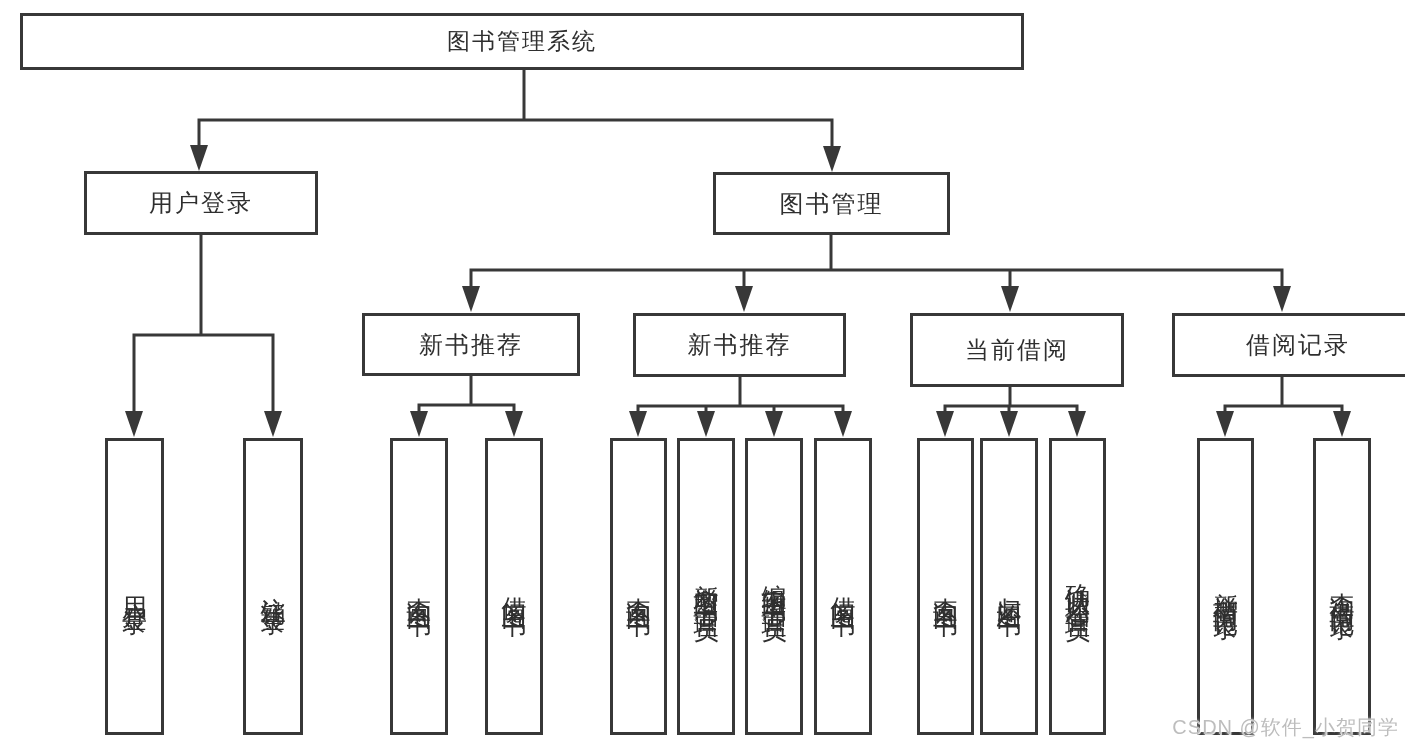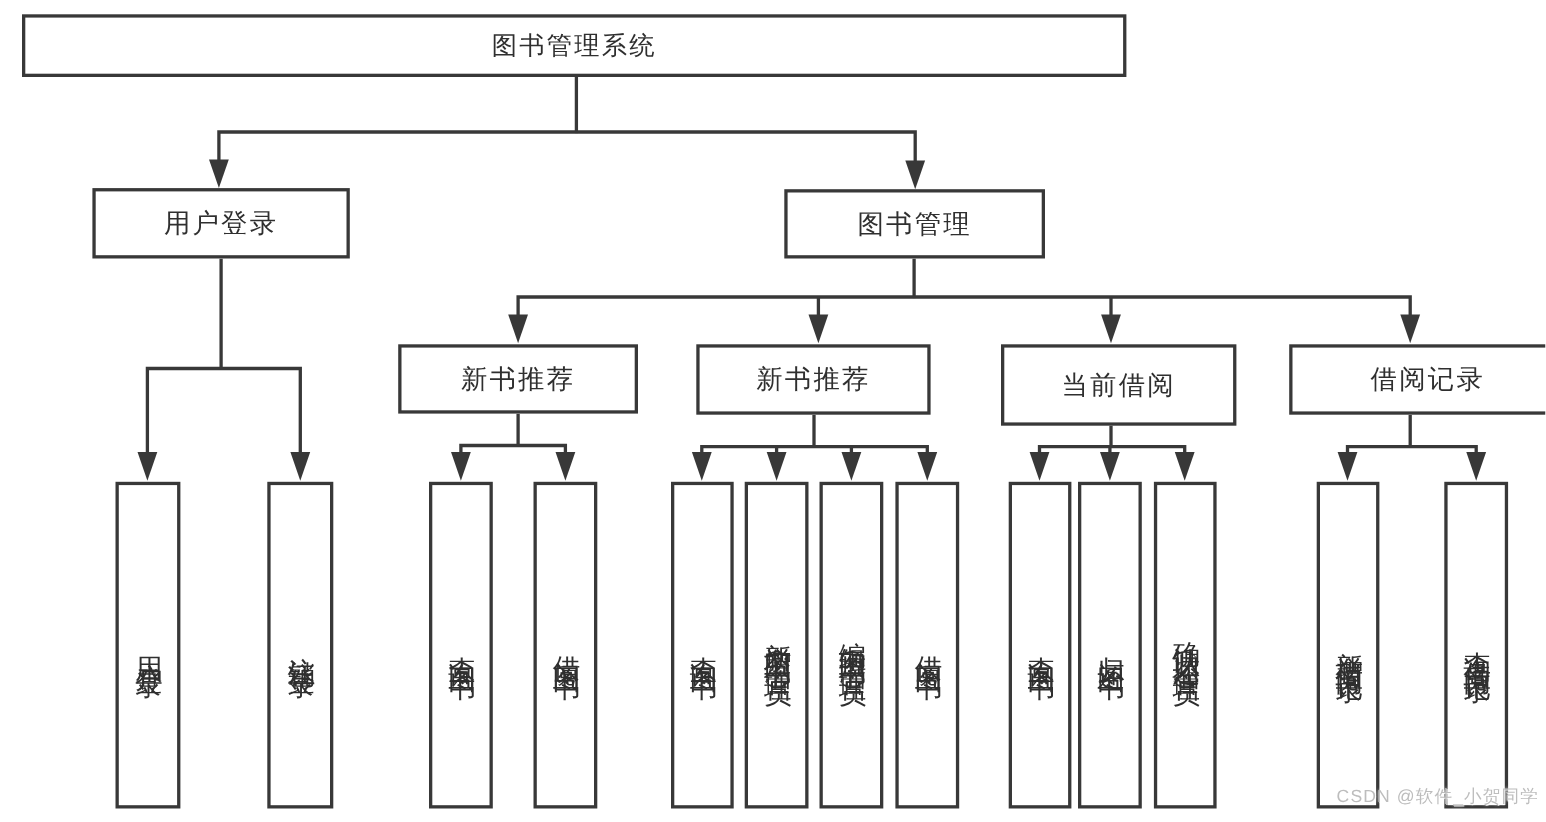--- a/index.html
+++ b/index.html
@@ -34,21 +34,21 @@
     writing-mode: vertical-rl;
     text-orientation: mixed;
     font-size: 25px;
     letter-spacing: 5px;
     line-height: 1;
   }
   .watermark {
     position: absolute;
     right: 6px;
     top: 714px;
-    font-size: 16px;
+    font-size: 20px;
     letter-spacing: 1px;
     color: #bdbdbd;
     text-shadow: 0 0 3px rgba(255,255,255,0.95), 1px 1px 0 rgba(255,255,255,0.8);
     white-space: nowrap;
   }
 </style>
 </head>
 <body>
 
 <div id="stage">

